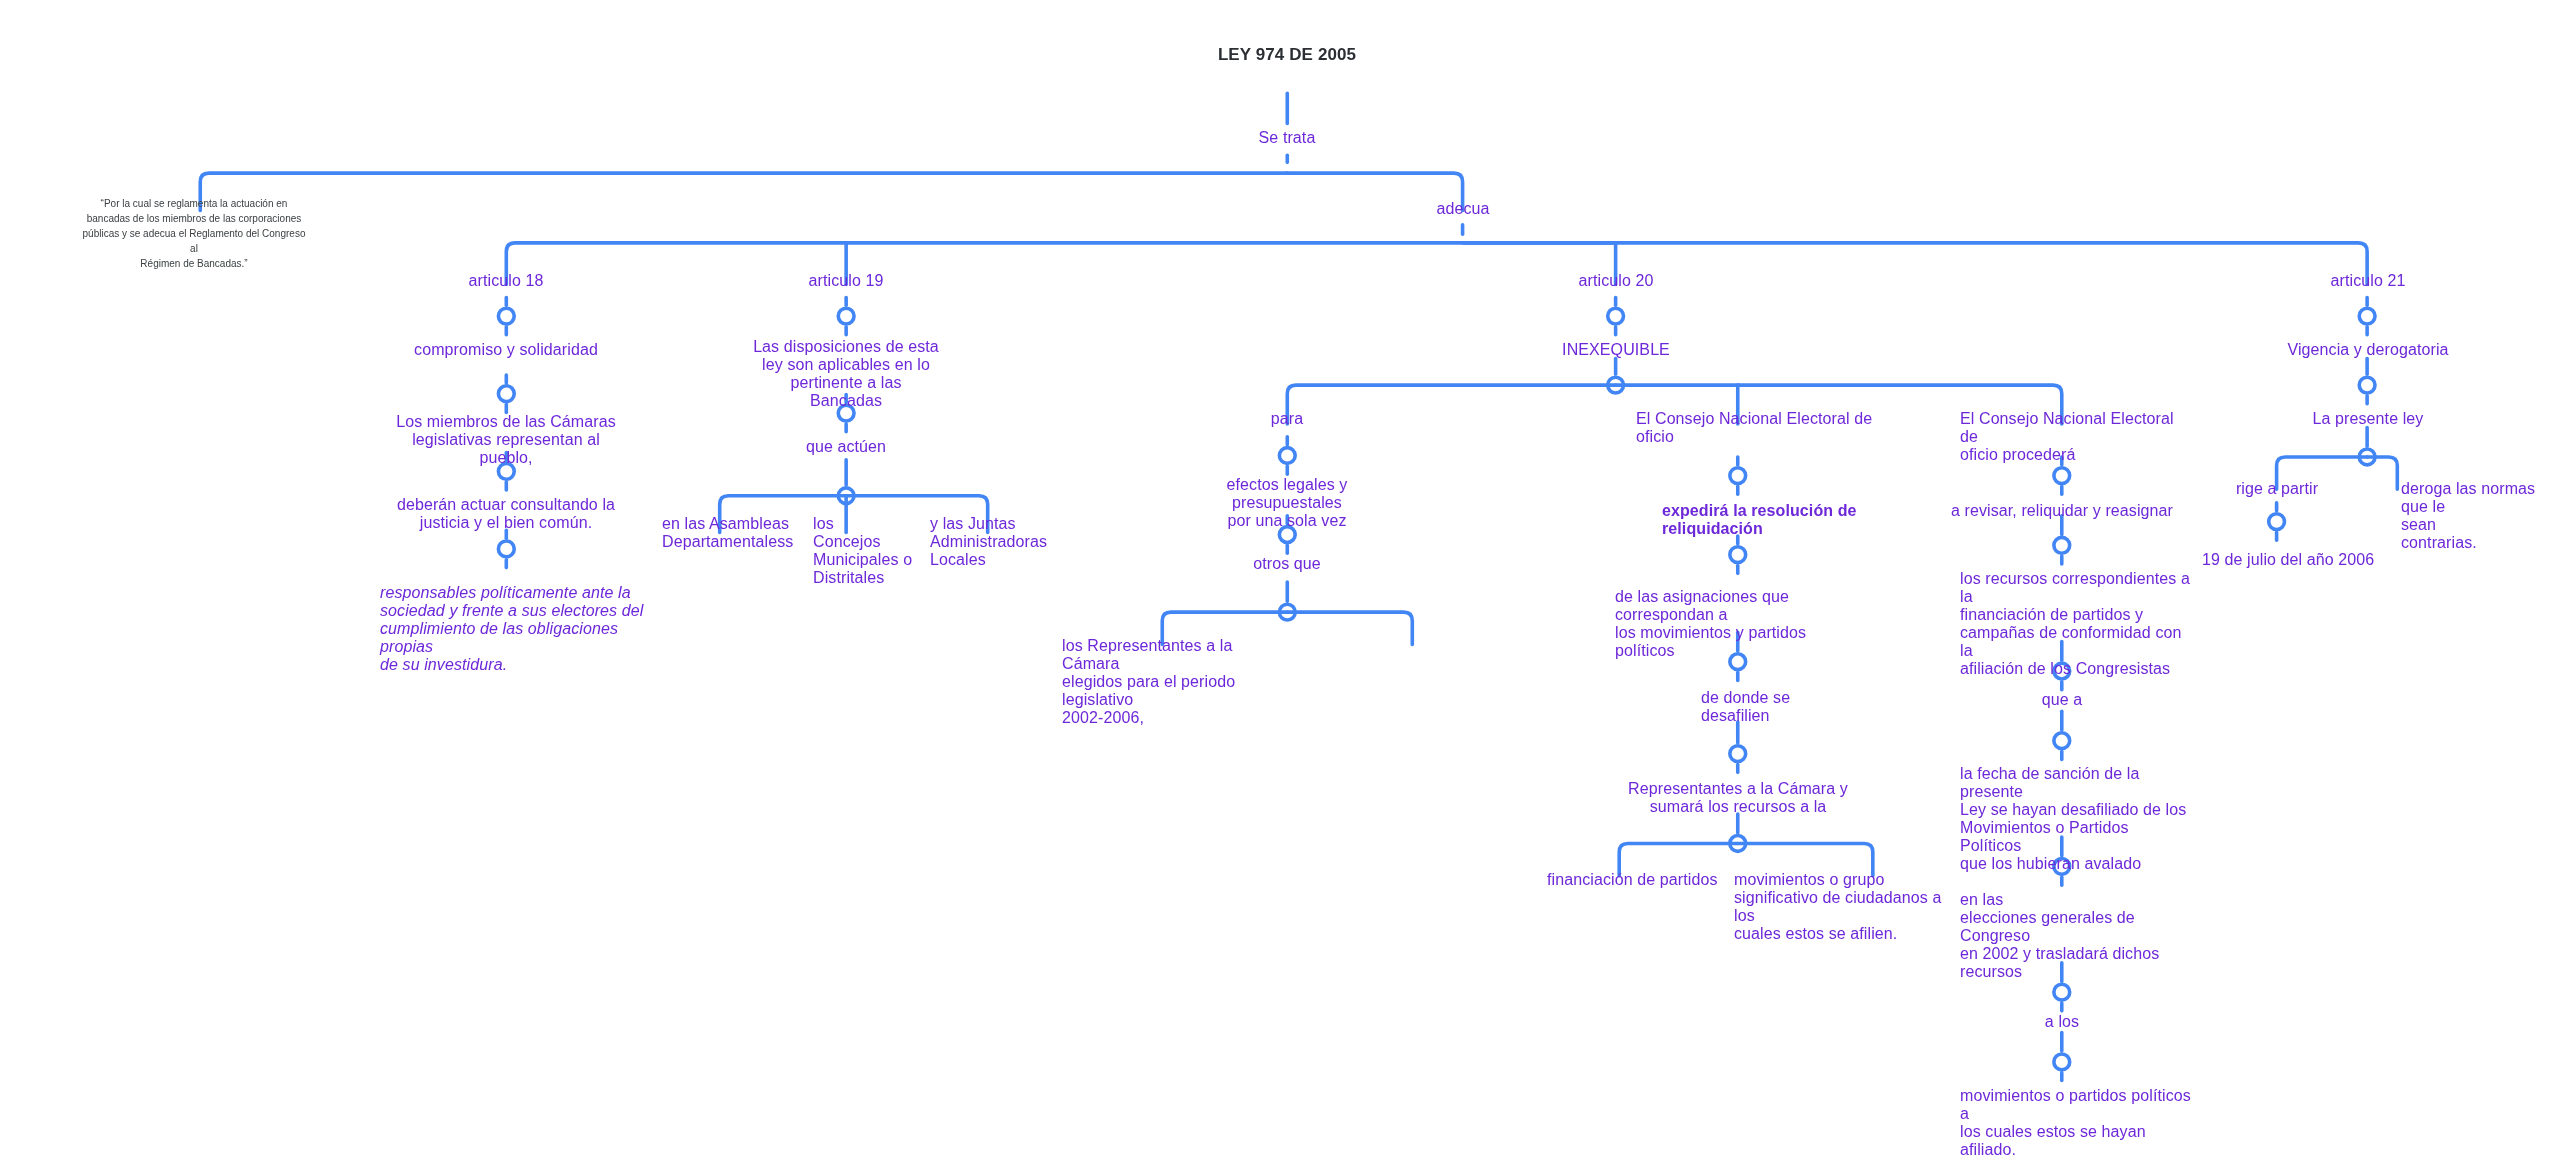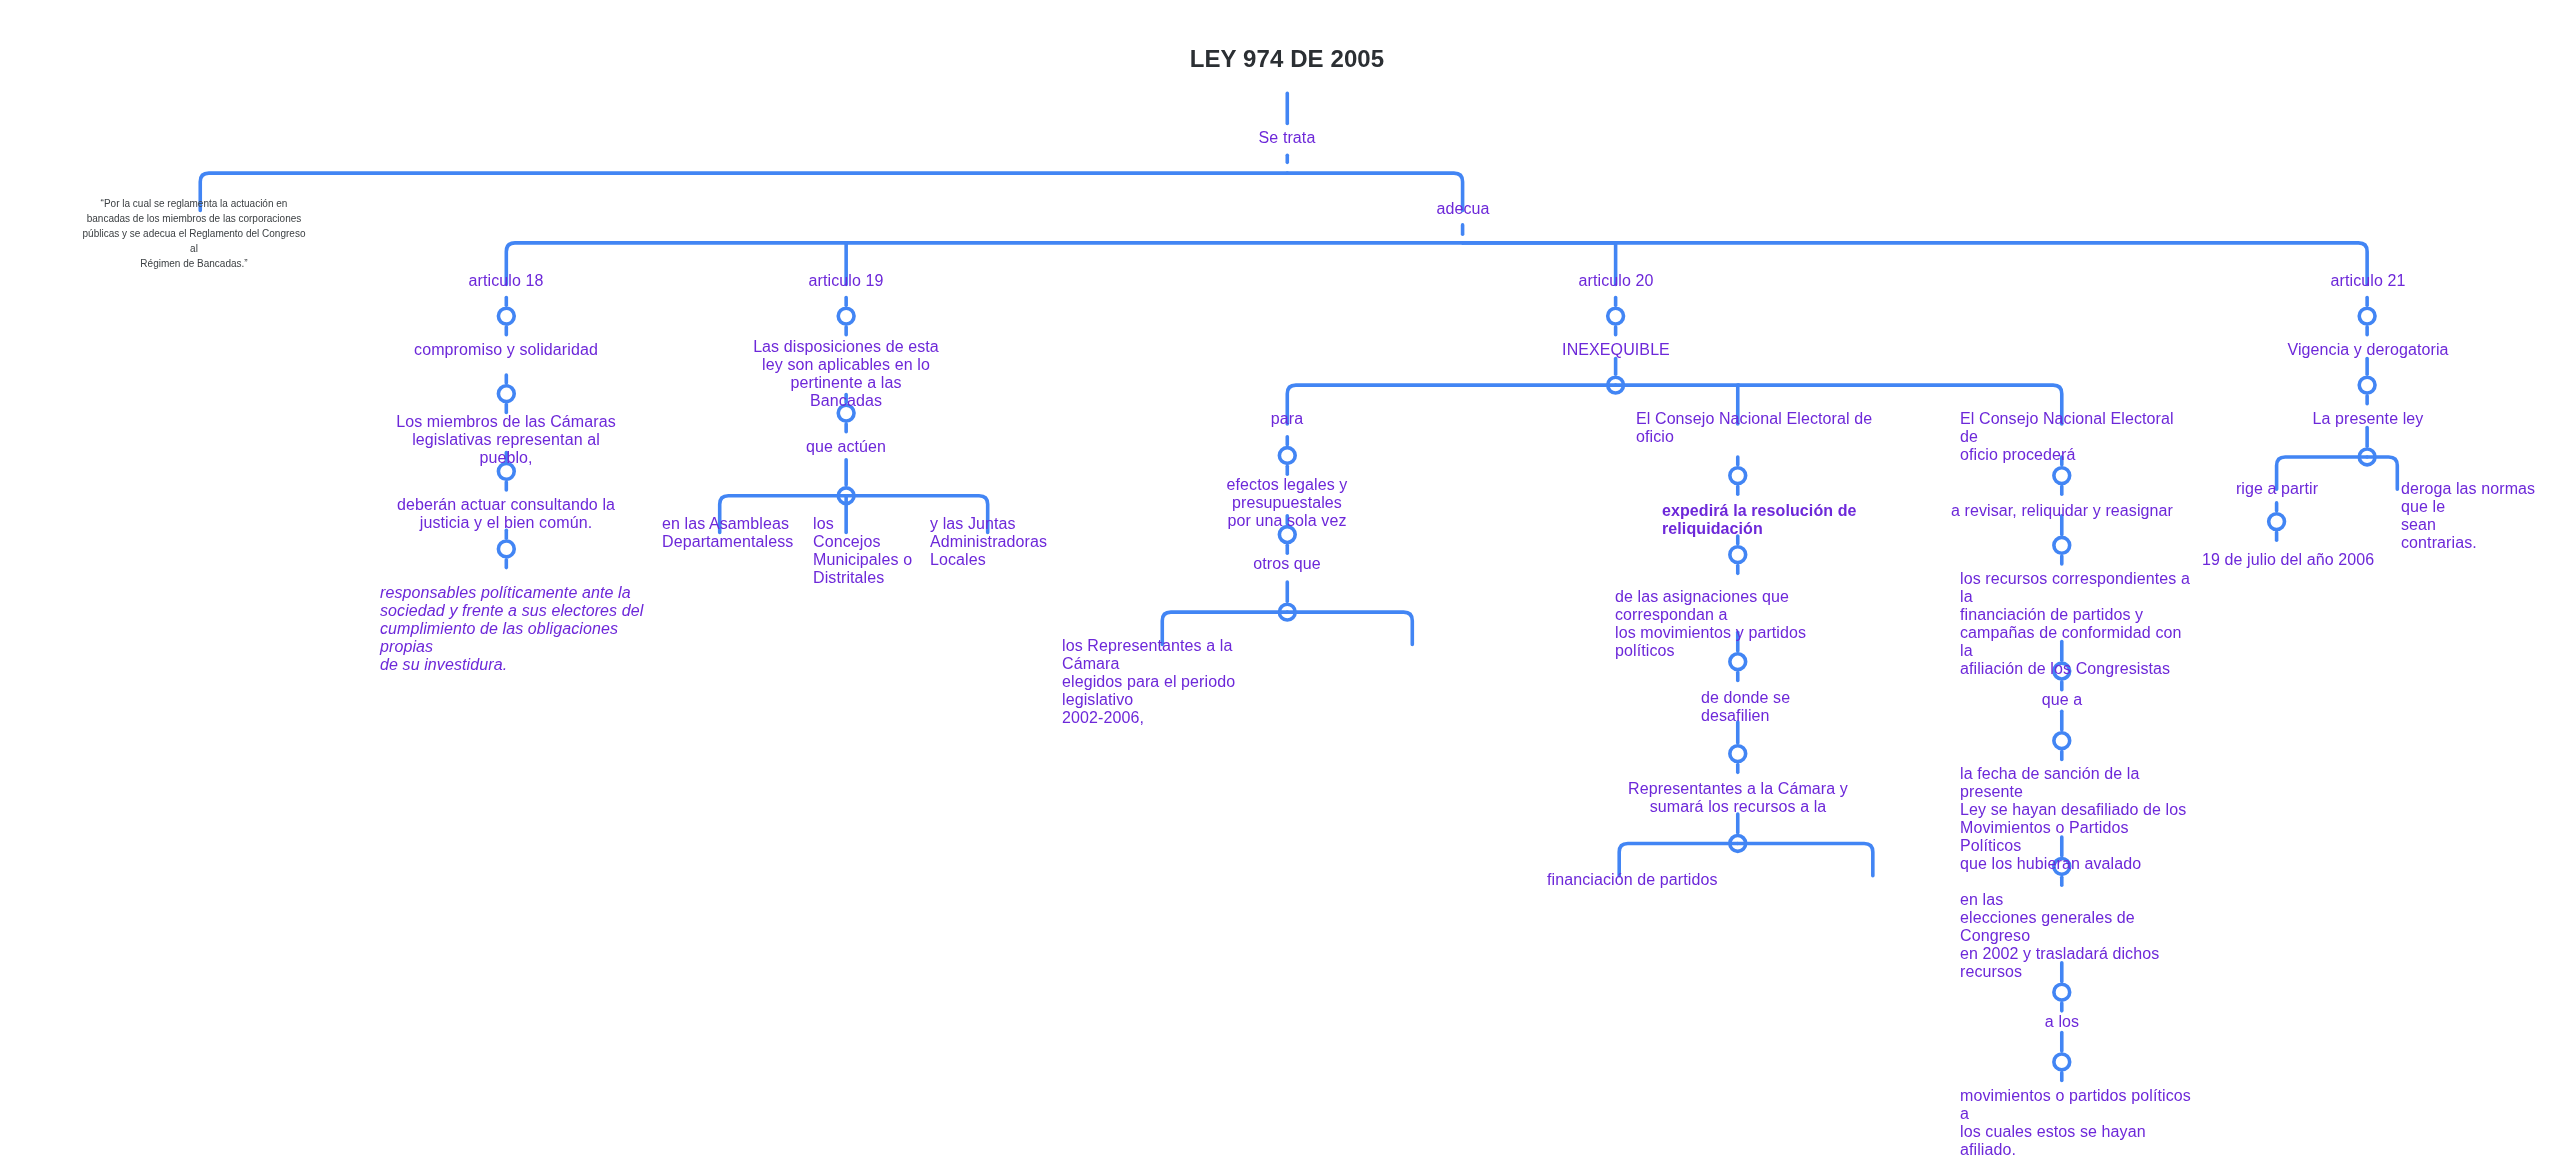--- a/index.html
+++ b/index.html
@@ -15,21 +15,21 @@
     font-size:16px;
     line-height:18px;
     color:#6d28d9;
     white-space:pre-line;
     letter-spacing:0.1px;
   }
   .lbl.c{transform:translateX(-50%);text-align:center;}
   .lbl.l{text-align:left;}
   .title{
     position:absolute;
-    font-size:24px;
+    font-size:17px;
     font-weight:bold;
     color:#2b2f33;
     letter-spacing:0.1px;
     transform:translateX(-50%);
     text-align:center;
     white-space:nowrap;
   }
   .quote{
     position:absolute;
     font-size:10px;
@@ -224,20 +224,23 @@
   <div class="lbl l" style="left:1662px;top:502px;width:223px;font-weight:bold;">expedirá la resolución de
 reliquidación</div>
   <div class="lbl l" style="left:1615px;top:588px;width:259px;">de las asignaciones que correspondan a
 los movimientos y partidos
 políticos</div>
   <div class="lbl l" style="left:1701px;top:689px;width:165px;">de donde se
 desafilien</div>
   <div class="lbl c" style="left:1738px;top:780px;width:244px;">Representantes a la Cámara y
 sumará los recursos a la</div>
   <div class="lbl l" style="left:1547px;top:871px;width:180px;">financiación de partidos</div>
+  <div class="lbl l" style="left:1734px;top:871px;width:223px;">movimientos o grupo
+significativo de ciudadanos a los
+cuales estos se afilien.</div>
 
   <div class="lbl l" style="left:1960px;top:410px;width:230px;">El Consejo Nacional Electoral de
 oficio procederá</div>
   <div class="lbl c" style="left:2062px;top:502px;width:237px;">a revisar, reliquidar y reasignar</div>
   <div class="lbl l" style="left:1960px;top:570px;width:230px;">los recursos correspondientes a la
 financiación de partidos y
 campañas de conformidad con la
 afiliación de los Congresistas</div>
   <div class="lbl c" style="left:2062px;top:691px;width:144px;">que a</div>
   <div class="lbl l" style="left:1960px;top:765px;width:230px;">la fecha de sanción de la presente

